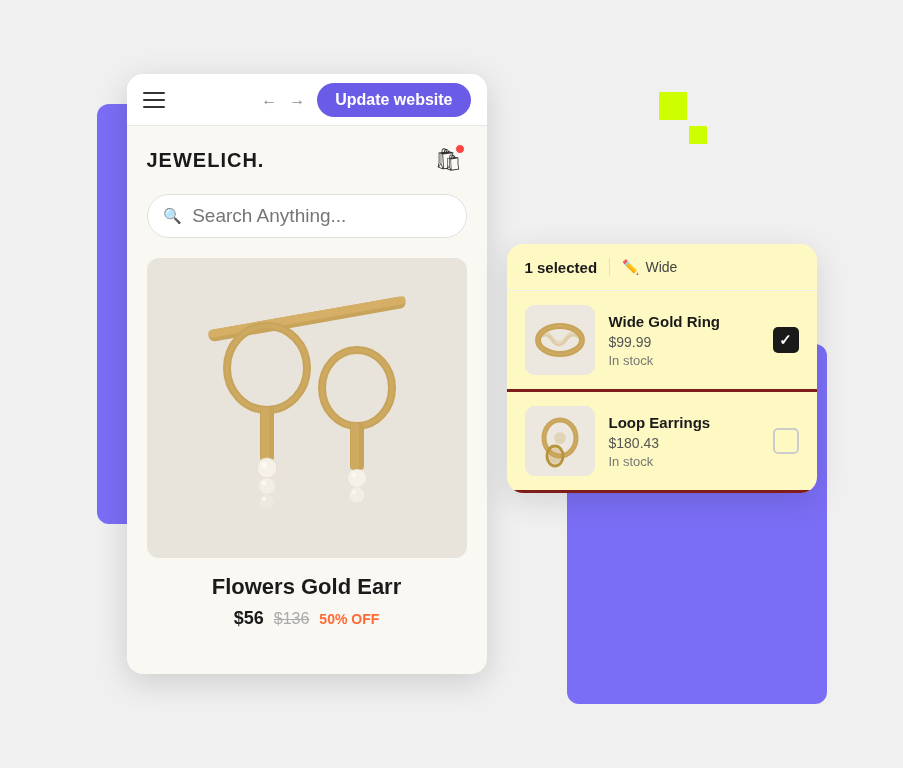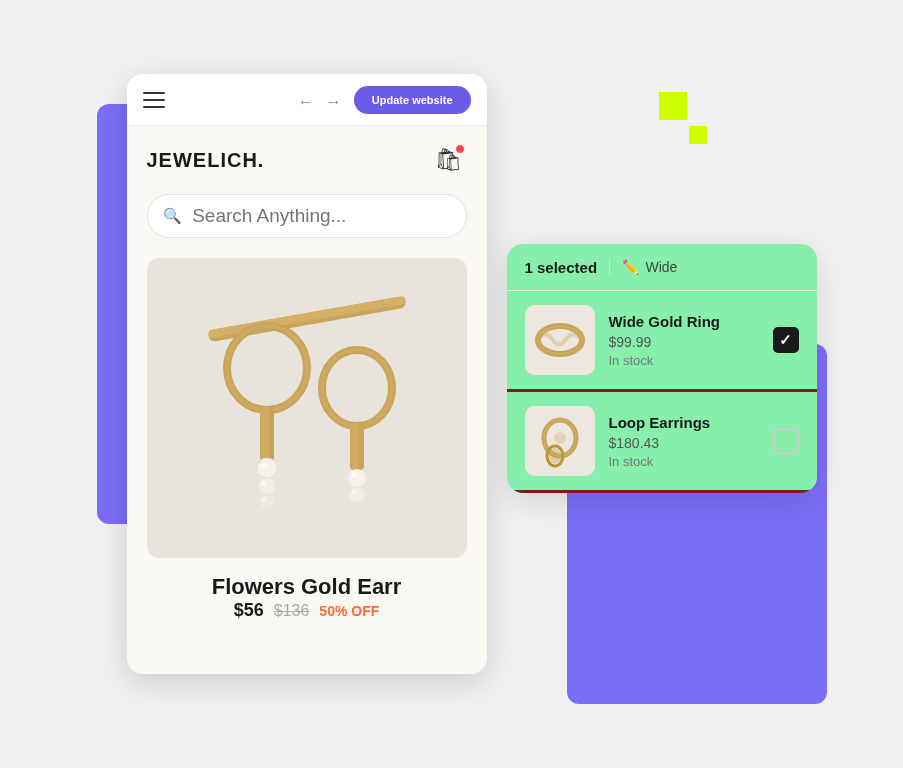--- a/index.html
+++ b/index.html
@@ -123,21 +123,21 @@
       cursor: pointer;
       opacity: 0.7;
     }
 
     .update-btn {
       background: #6B5CE7;
       color: white;
       border: none;
       border-radius: 20px;
       padding: 8px 18px;
-      font-size: 11px;
+      font-size: 16px;
       font-weight: 600;
       cursor: pointer;
     }
 
     
     .store-content {
       padding: 16px 20px;
     }
 
     .store-header {
@@ -229,20 +229,21 @@
 
     .product-info {
       text-align: center;
       padding: 0 8px;
     }
 
     .product-name {
       font-size: 22px;
       font-weight: 700;
       color: #1a1a1a;
+      margin-bottom: 8px;
     }
 
     .product-pricing {
       display: flex;
       align-items: center;
       justify-content: center;
       gap: 10px;
     }
 
     .price-current {
@@ -262,21 +263,21 @@
       color: #ff6b35;
       font-weight: 600;
     }
 
     
     .selection-panel {
       position: absolute;
       top: 200px;
       right: 10px;
       width: 310px;
-      background: #86efac;
+      background: #fef9c3;
       border-radius: 16px;
       box-shadow: 0 8px 32px rgba(0,0,0,0.12);
       z-index: 5;
       overflow: hidden;
     }
 
     .selection-header {
       display: flex;
       align-items: center;
       padding: 14px 18px;

